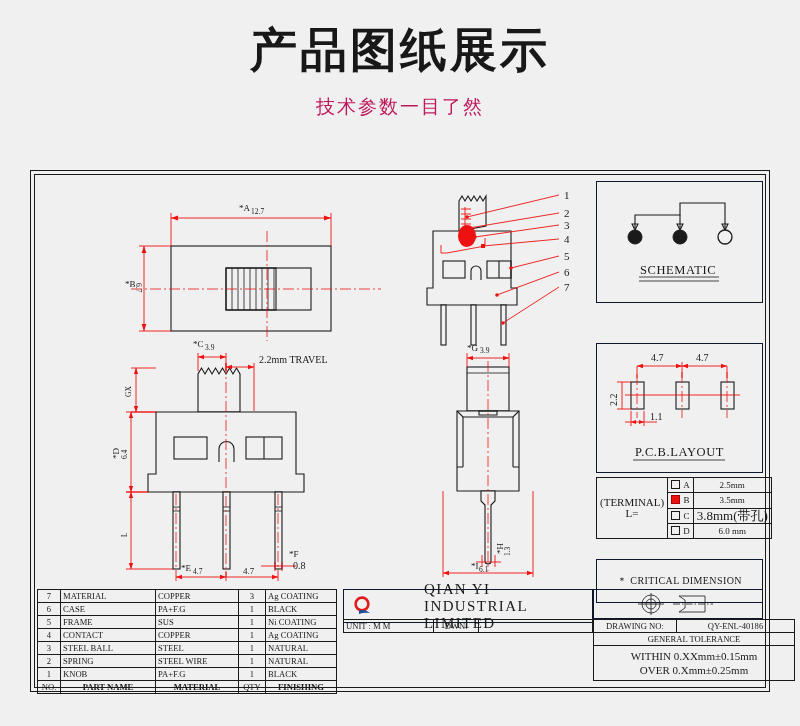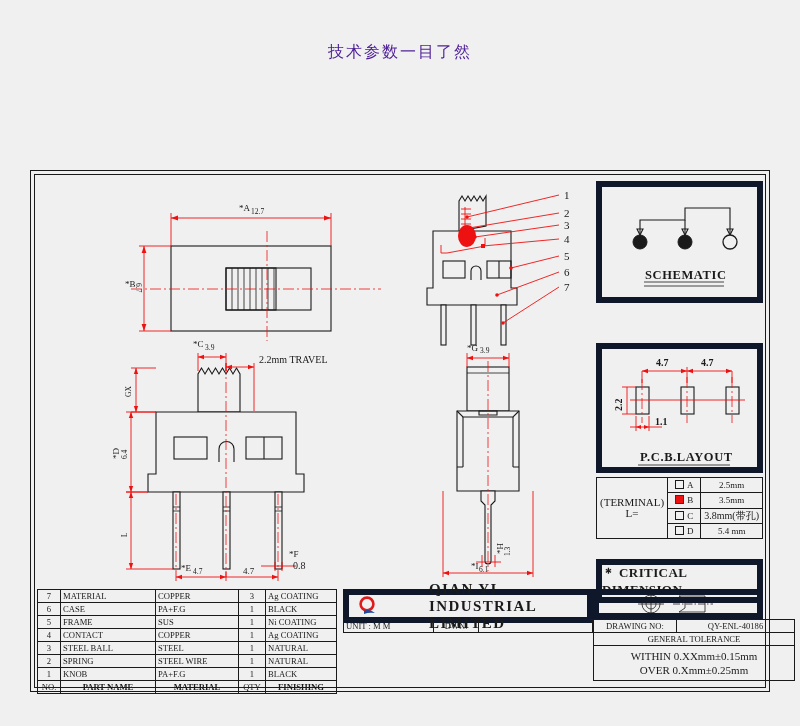--- a/index.html
+++ b/index.html
@@ -16,41 +16,41 @@
   .hdr-title{
     font-family:"DejaVu Sans","Liberation Sans",sans-serif;
     font-weight:bold;
     font-size:47px;
     letter-spacing:3px;
     color:#181818;
     line-height:1.1;
   }
   .hdr-sub{
     font-family:"DejaVu Sans","Liberation Sans",sans-serif;
-    font-size:16px;
+    font-size:19px;
     letter-spacing:2px;
-    color:#4c1d95;
+    color:#be185d;
     margin-top:18px;
   }
   
   .sheet{
     position:absolute;
     left:30px; top:170px;
     width:740px; height:522px;
     border:1px solid #1a1a1a;
     background:#f0f0f0;
     box-sizing:border-box;
   }
   .sheet-inner{
     position:absolute; left:3px; top:3px; right:3px; bottom:3px;
     border:1px solid #1a1a1a;
     box-sizing:border-box;
   }
   .panel{position:absolute;box-sizing:border-box;}
-  .bx{border:6px solid #0f172a;box-sizing:border-box;font-weight:bold;}
+  .bx{border:1px solid #0f172a;box-sizing:border-box;}
 
   svg{display:block;overflow:visible;}
   .ln{stroke:#1a1a1a;stroke-width:1.1;fill:none;}
   .ln-thin{stroke:#1a1a1a;stroke-width:0.8;fill:none;}
   .fillw{fill:#f0f0f0;stroke:#1a1a1a;stroke-width:1.1;}
   .red{stroke:#ee1111;stroke-width:0.9;fill:none;}
   .red-f{fill:#ee1111;}
   .cl{stroke:#ee1111;stroke-width:0.8;fill:none;stroke-dasharray:11 3 2 3;}
   .dimtxt{
     font-family:"Liberation Serif","DejaVu Serif",serif;
@@ -94,20 +94,21 @@
     display:inline-block;width:7px;height:7px;border:1px solid #1a1a1a;
     vertical-align:-1px;margin-right:3px;background:#f0f0f0;
   }
   .chk.on{background:#ee1111;border-color:#aa0000;}
   .tolbox{font-size:11px;text-align:center;line-height:14px;}
 </style>
 </head>
 <body>
 
 <div class="hdr">
+  <div class="hdr-title">产品图纸展示</div>
   <div class="hdr-sub">技术参数一目了然</div>
 </div>
 
 <div class="sheet">
  <div class="sheet-inner"></div>
 
  <div class="panel" style="left:60px;top:20px;width:290px;height:150px;">
   <svg width="290" height="150" viewBox="0 0 290 150">
 
     <rect class="fillw" x="80" y="55" width="160" height="85"></rect>
@@ -434,32 +435,32 @@
         </td>
         <td style="width:38px;"><span class="chk"></span><span>A</span></td>
         <td>2.5mm</td>
       </tr>
       <tr>
         <td><span class="chk on"></span><span>B</span></td>
         <td>3.5mm</td>
       </tr>
       <tr>
         <td><span class="chk"></span><span>C</span></td>
-        <td style="font-size:10px;">3.8mm(带孔)</td>
+        <td style="font-size:13px;">3.8mm(带孔)</td>
       </tr>
       <tr>
         <td><span class="chk"></span><span>D</span></td>
-        <td>5.4 mm</td>
+        <td>6.0 mm</td>
       </tr>
     </tbody>
   </table>
  </div>
 
  <div class="panel bx" style="left:565px;top:388px;width:167px;height:44px;display:flex;align-items:center;justify-content:center;">
-   <span style="font-size:13px;letter-spacing:.4px;">＊ CRITICAL  DIMENSION</span>
+   <span style="font-size:10px;letter-spacing:.4px;">＊ CRITICAL  DIMENSION</span>
  </div>
 
  <table class="parts">
    <tbody id="parts-body">
         <tr>
           <td class="no">7</td>
           <td class="pn">MATERIAL</td>
           <td class="mt">COPPER</td>
           <td class="qt">3</td>
           <td>Ag COATING</td>

